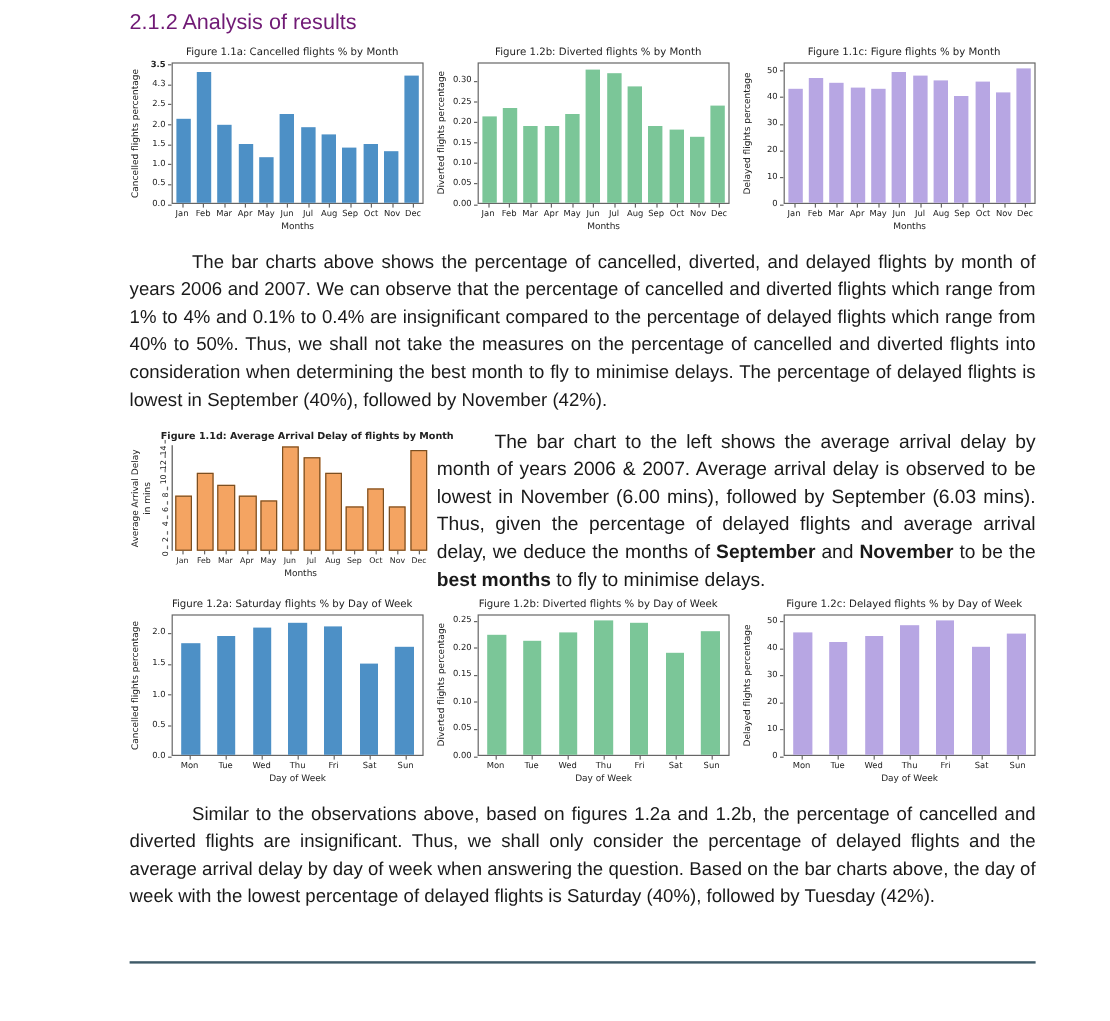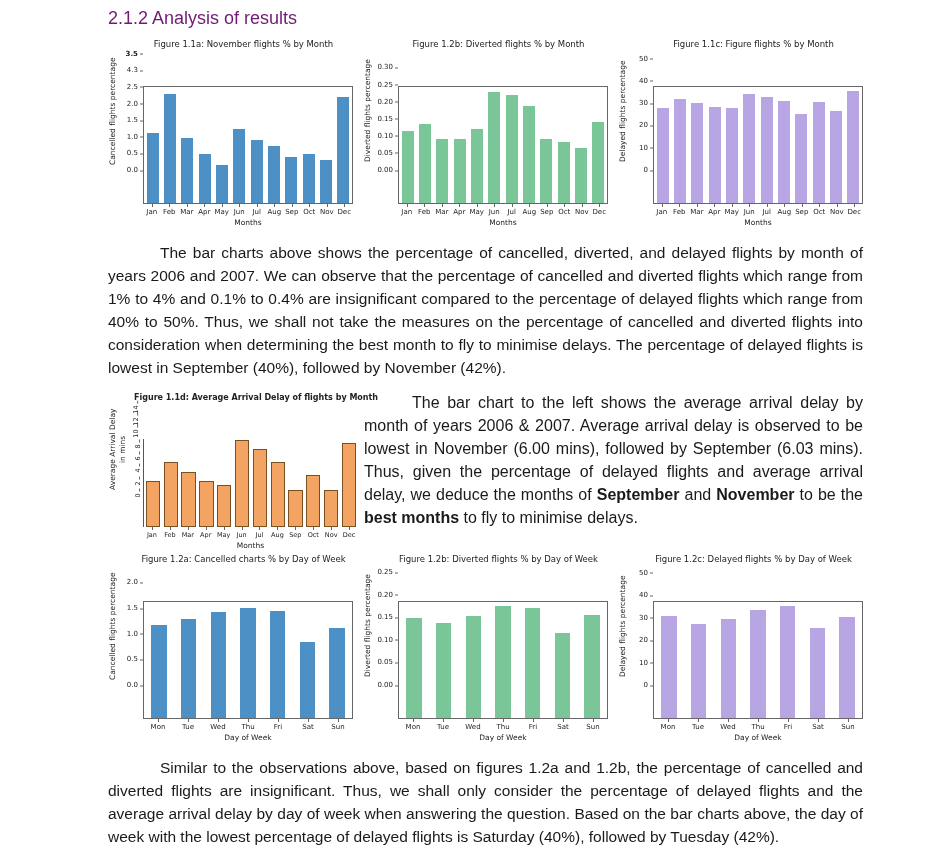--- a/index.html
+++ b/index.html
@@ -14,21 +14,21 @@
   .fig-title { font-size:8.5px; text-align:center; margin:0 0 3px 26px; white-space:nowrap; }
   .fig-r .fig-title { font-weight:bold; font-size:8px; }
   .fig-body { display:flex; }
   .ylab { writing-mode:vertical-rl; transform:rotate(180deg); font-size:7.5px; line-height:10px; width:11px; text-align:center; color:#222; }
   .fig-large .ylab, .fig-large .yaxis, .fig-large .plot { height:118px; }
   .fig-small .ylab, .fig-small .yaxis, .fig-small .plot { height:88px; }
   .yaxis { width:24px; position:relative; }
   .ytick { position:absolute; right:0; padding-right:5px; font-size:7px; line-height:7px; transform:translateY(50%); white-space:nowrap; }
   .ytick::after { content:""; position:absolute; right:0; top:50%; width:3px; height:1px; background:#666; }
   .fig-r .ytick { transform:translateY(50%) rotate(-90deg); font-size:6.5px; }
-  .plotcol { flex:1;margin-top:34px; }
+  .plotcol { flex:1; }
   .plot { position:relative; box-sizing:border-box; background:#fff; }
   .fig-mpl .plot { border:1px solid #666; }
   .fig-r .plot { border-left:1px solid #555; }
   .bars { position:absolute; left:0; right:0; top:0; bottom:0; display:flex; align-items:flex-end; }
   .slot { flex:1; height:100%; display:flex; align-items:flex-end; justify-content:center; }
   .bar { box-sizing:border-box; }
   .xaxis { display:flex; }
   .xtick { flex:1; text-align:center; font-size:7px; padding-top:4px; position:relative; white-space:nowrap; }
   .xtick::before { content:""; position:absolute; top:0; left:50%; width:1px; height:3px; background:#666; }
   .fig-r .xtick { font-size:6.5px; }
@@ -45,21 +45,21 @@
 </style>
 </head>
 <body>
 
 <div class="page">
 
   <div class="heading">2.1.2 Analysis of results</div>
 
   <div class="charts-row">
     <div class="figure fig-mpl fig-large">
-        <div class="fig-title">Figure 1.1a: November flights % by Month</div>
+        <div class="fig-title">Figure 1.1a: Cancelled flights % by Month</div>
         <div class="fig-body">
           <div class="ylab">Cancelled flights percentage</div>
           <div class="yaxis">
             <div class="ytick" style="bottom: 0%;">0.0</div>
             <div class="ytick" style="bottom: 14.0845%;">0.5</div>
             <div class="ytick" style="bottom: 28.169%;">1.0</div>
             <div class="ytick" style="bottom: 42.2535%;">1.5</div>
             <div class="ytick" style="bottom: 56.338%;">2.0</div>
             <div class="ytick" style="bottom: 70.4225%;">2.5</div>
             <div class="ytick" style="bottom: 84.507%;">4.3</div>
@@ -343,21 +343,21 @@
             </div>
             <div class="xlab">Months</div>
           </div>
         </div>
       </div>
     <div class="delay-text"><span>The bar chart to the left shows the average arrival delay by month of years 2006 &amp; 2007. Average arrival delay is observed to be lowest in November (6.00 mins), followed by September (6.03 mins). Thus, given the percentage of delayed flights and average arrival delay, we deduce the months of </span><span class="b">September</span><span> and </span><span class="b">November</span><span> to be the </span><span class="b">best months</span><span> to fly to minimise delays.</span></div>
   </div>
 
   <div class="charts-row">
     <div class="figure fig-mpl fig-large">
-        <div class="fig-title">Figure 1.2a: Cancelled charts % by Day of Week</div>
+        <div class="fig-title">Figure 1.2a: Saturday flights % by Day of Week</div>
         <div class="fig-body">
           <div class="ylab">Cancelled flights percentage</div>
           <div class="yaxis">
             <div class="ytick" style="bottom: 0%;">0.0</div>
             <div class="ytick" style="bottom: 21.7391%;">0.5</div>
             <div class="ytick" style="bottom: 43.4783%;">1.0</div>
             <div class="ytick" style="bottom: 65.2174%;">1.5</div>
             <div class="ytick" style="bottom: 86.9565%;">2.0</div>
           </div>
           <div class="plotcol">

